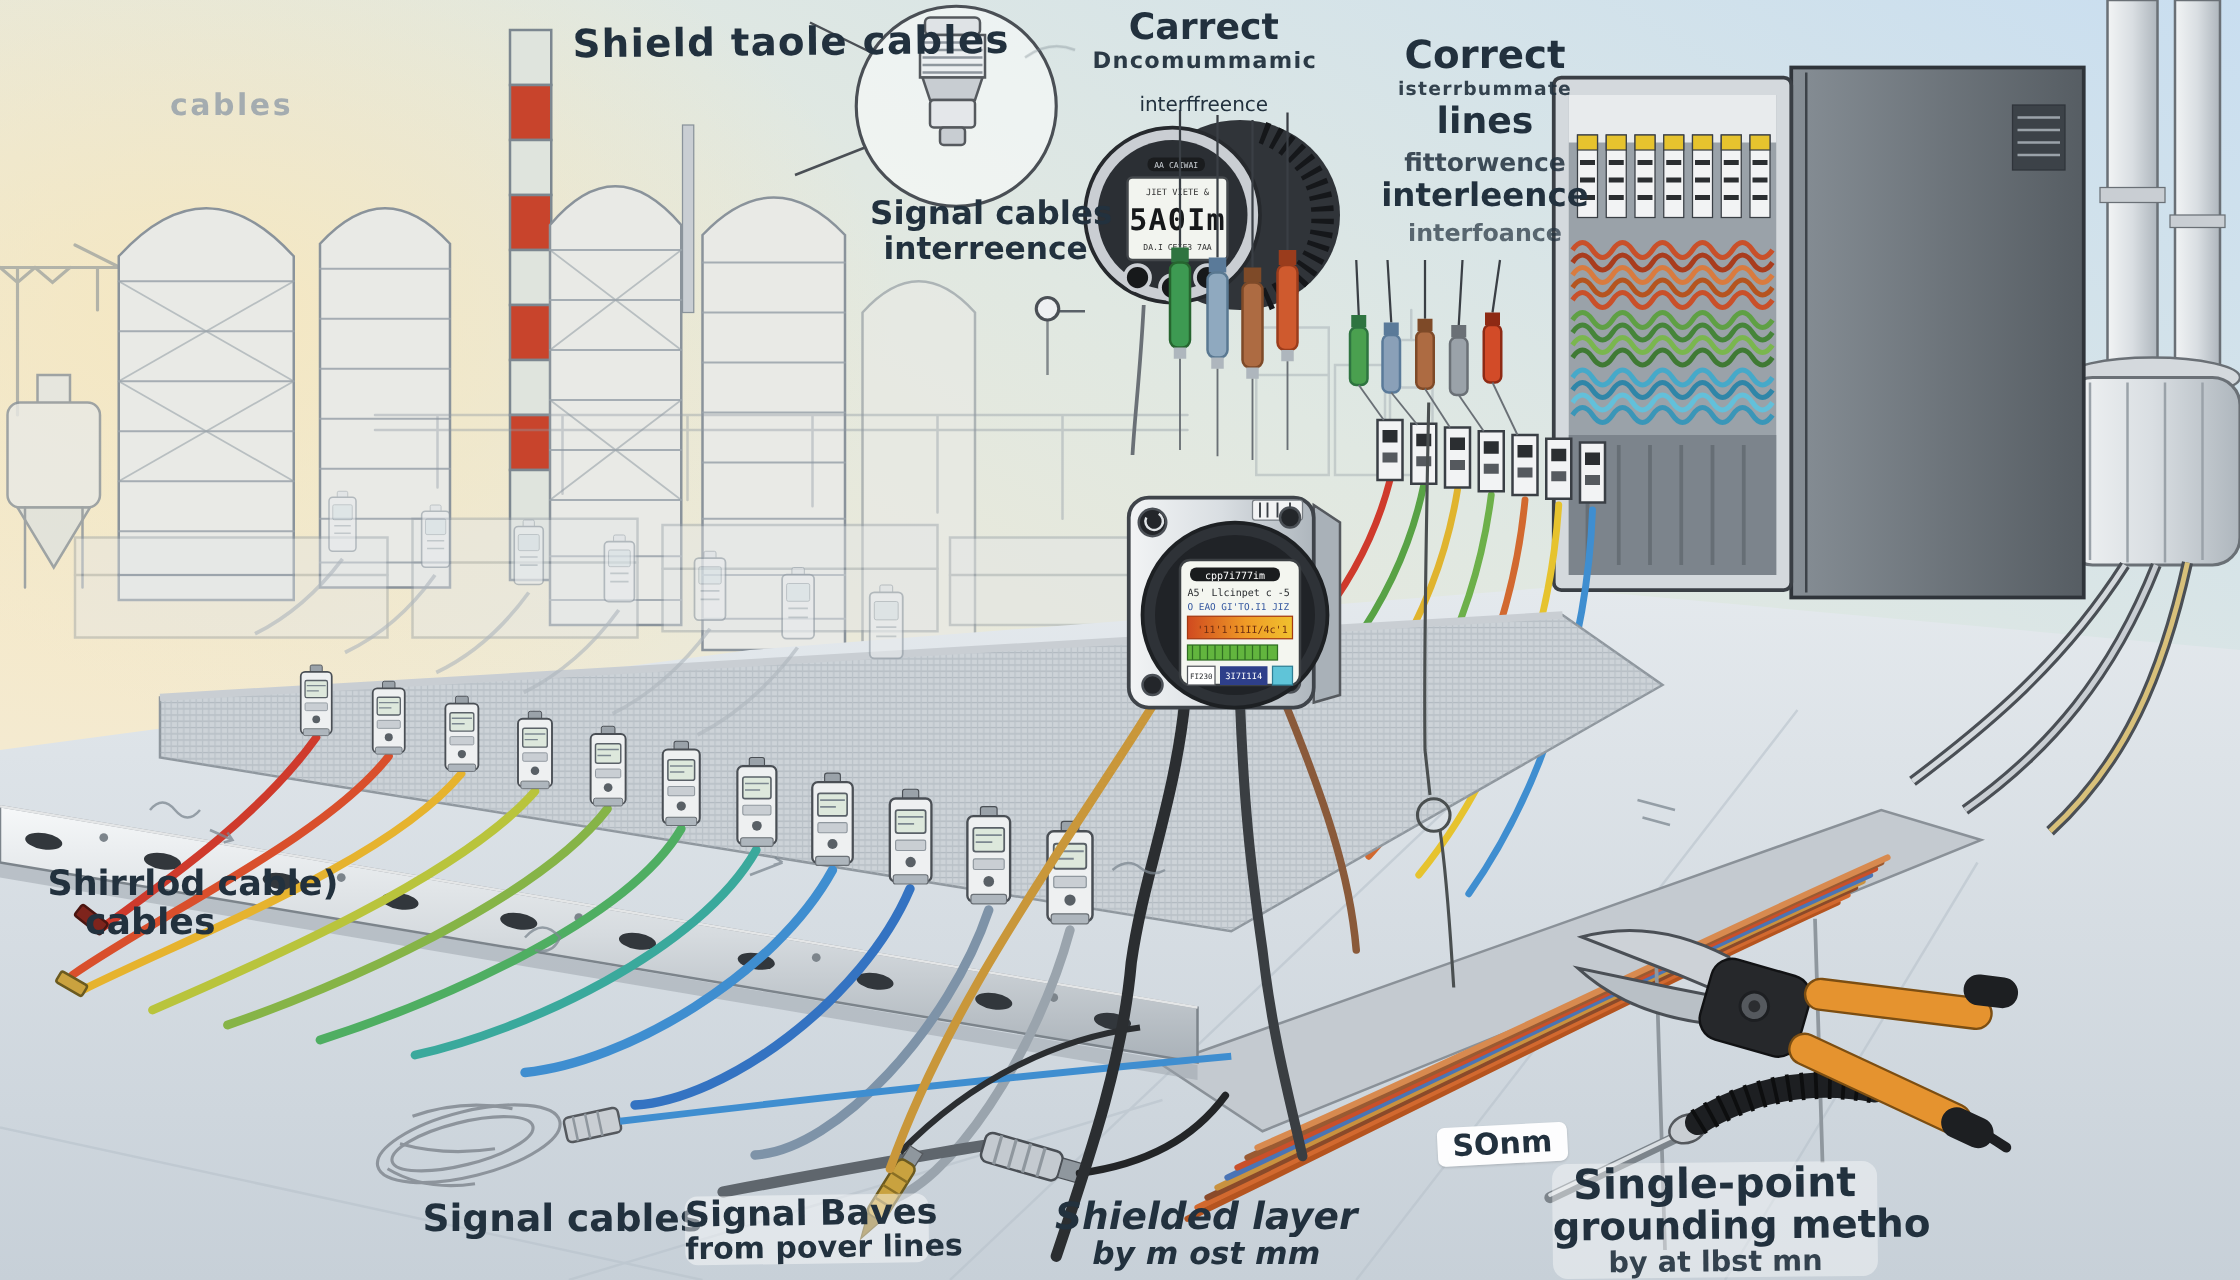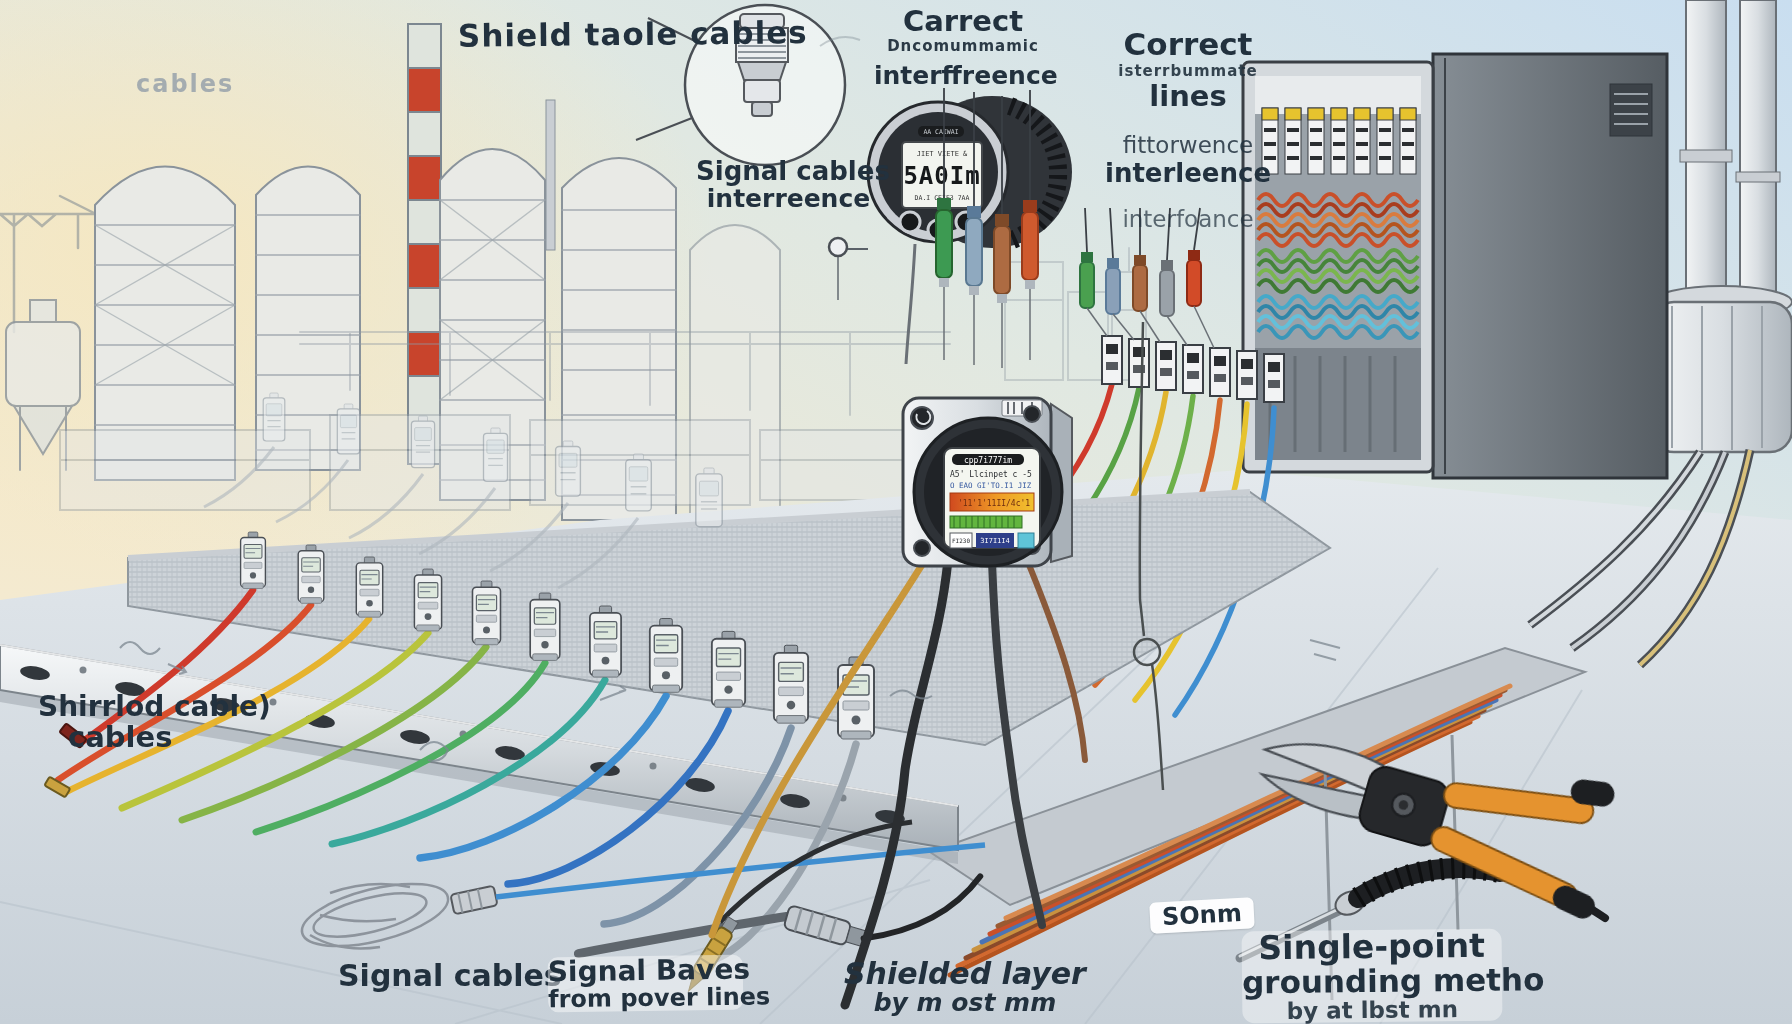--- a/index.html
+++ b/index.html
@@ -8,29 +8,29 @@
   .scene svg{position:absolute;left:0;top:0;}
   svg text{font-family:"DejaVu Sans Mono","DejaVu Sans",monospace;}
   .lbl{position:absolute;color:var(--ink,#22313e);line-height:1.06;white-space:nowrap;}
   .lbl .l2{display:block;}
   .lbl-bg-cables{left:136px;top:72px;font-size:24px;font-weight:600;letter-spacing:2px;color:#98a2ab;opacity:.85;}
   .lbl-shield{left:458px;top:18px;font-size:31px;font-weight:600;letter-spacing:1px;transform:rotate(-.6deg);}
   .lbl-inset{left:696px;top:158px;width:185px;text-align:center;font-size:26px;font-weight:600;}
   .lbl-inset .l2{font-size:25px;}
   .lbl-c1{left:874px;top:6px;width:178px;text-align:center;}
   .lbl-c1 .a{font-size:29px;font-weight:700;}
-  .lbl-c1 .b{display:block;font-size:15px;font-weight:600;letter-spacing:1px;opacity:.95;margin-top:2px;}
-  .lbl-c1 .c{display:block;font-size:25px;font-weight:700;margin-top:8px;}
+  .lbl-c1 .b{display:block;font-size:18px;font-weight:600;letter-spacing:1px;opacity:.95;margin-top:2px;}
+  .lbl-c1 .c{display:block;font-size:16px;font-weight:400;margin-top:18px;}
   .lbl-c2{left:1100px;top:28px;width:176px;text-align:center;}
   .lbl-c2 .a{font-size:31px;font-weight:700;}
   .lbl-c2 .b{display:block;font-size:15px;font-weight:600;letter-spacing:1px;margin-top:3px;opacity:.9;}
   .lbl-c2 .c{display:block;font-size:29px;font-weight:600;margin-top:1px;}
-  .lbl-c2 .d{display:block;font-size:23px;font-weight:400;margin-top:22px;opacity:.85;}
+  .lbl-c2 .d{display:block;font-size:20px;font-weight:700;margin-top:9px;opacity:.85;}
   .lbl-c2 .e{display:block;font-size:26px;font-weight:600;margin-top:2px;}
-  .lbl-c2 .f{display:block;font-size:23px;font-weight:400;margin-top:20px;opacity:.7;}
+  .lbl-c2 .f{display:block;font-size:19px;font-weight:700;margin-top:6px;opacity:.7;}
   .lbl-left{left:38px;top:692px;font-size:28px;font-weight:600;}
   .lbl-left .l2{font-size:29px;margin-left:30px;}
   .lbl-sig{left:338px;top:960px;font-size:30px;font-weight:600;}
   .lbl-away{left:548px;top:956px;width:195px;text-align:center;font-size:28px;font-weight:600;
             background:rgba(255,255,255,.45);border-radius:10px;transform:rotate(-.8deg);}
   .lbl-away .l2{font-size:24px;}
   .lbl-layer{left:844px;top:958px;font-size:30px;font-weight:600;font-style:italic;}
   .lbl-layer .l2{font-size:25px;text-align:center;}
   .lbl-chip{left:1150px;top:900px;font-size:24px;font-weight:600;background:rgba(255,255,255,.95);
             padding:3px 12px;border-radius:6px;transform:rotate(-3deg);box-shadow:0 1px 2px rgba(0,0,0,.15);}

